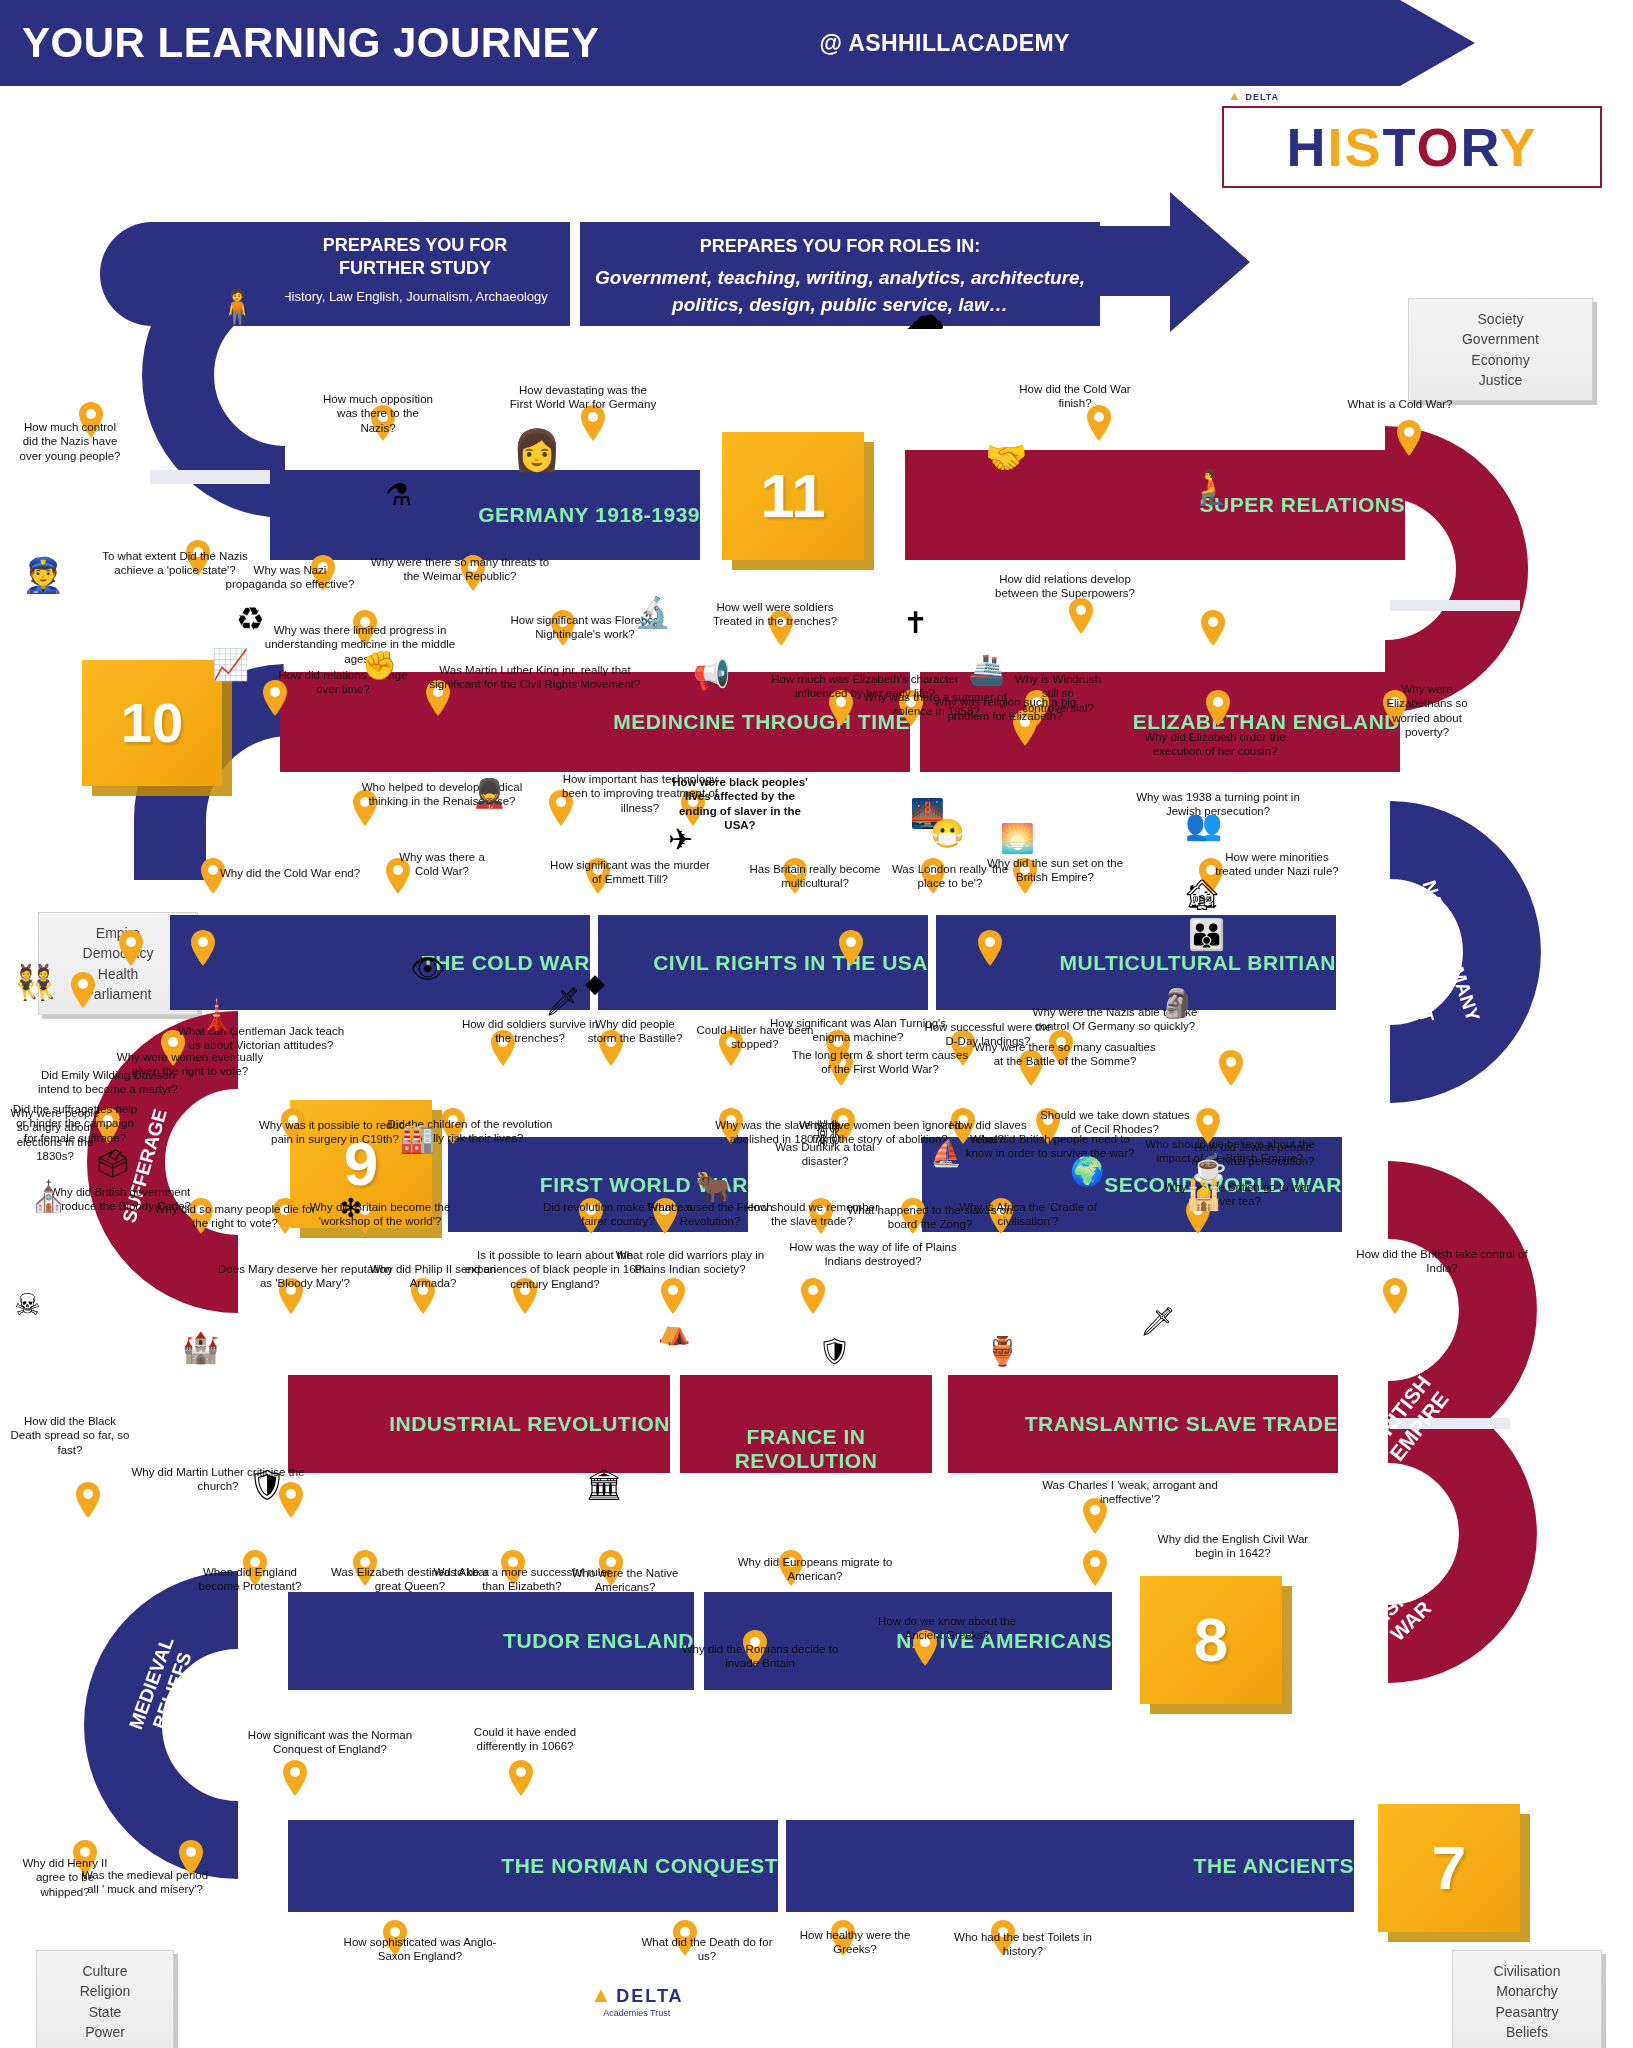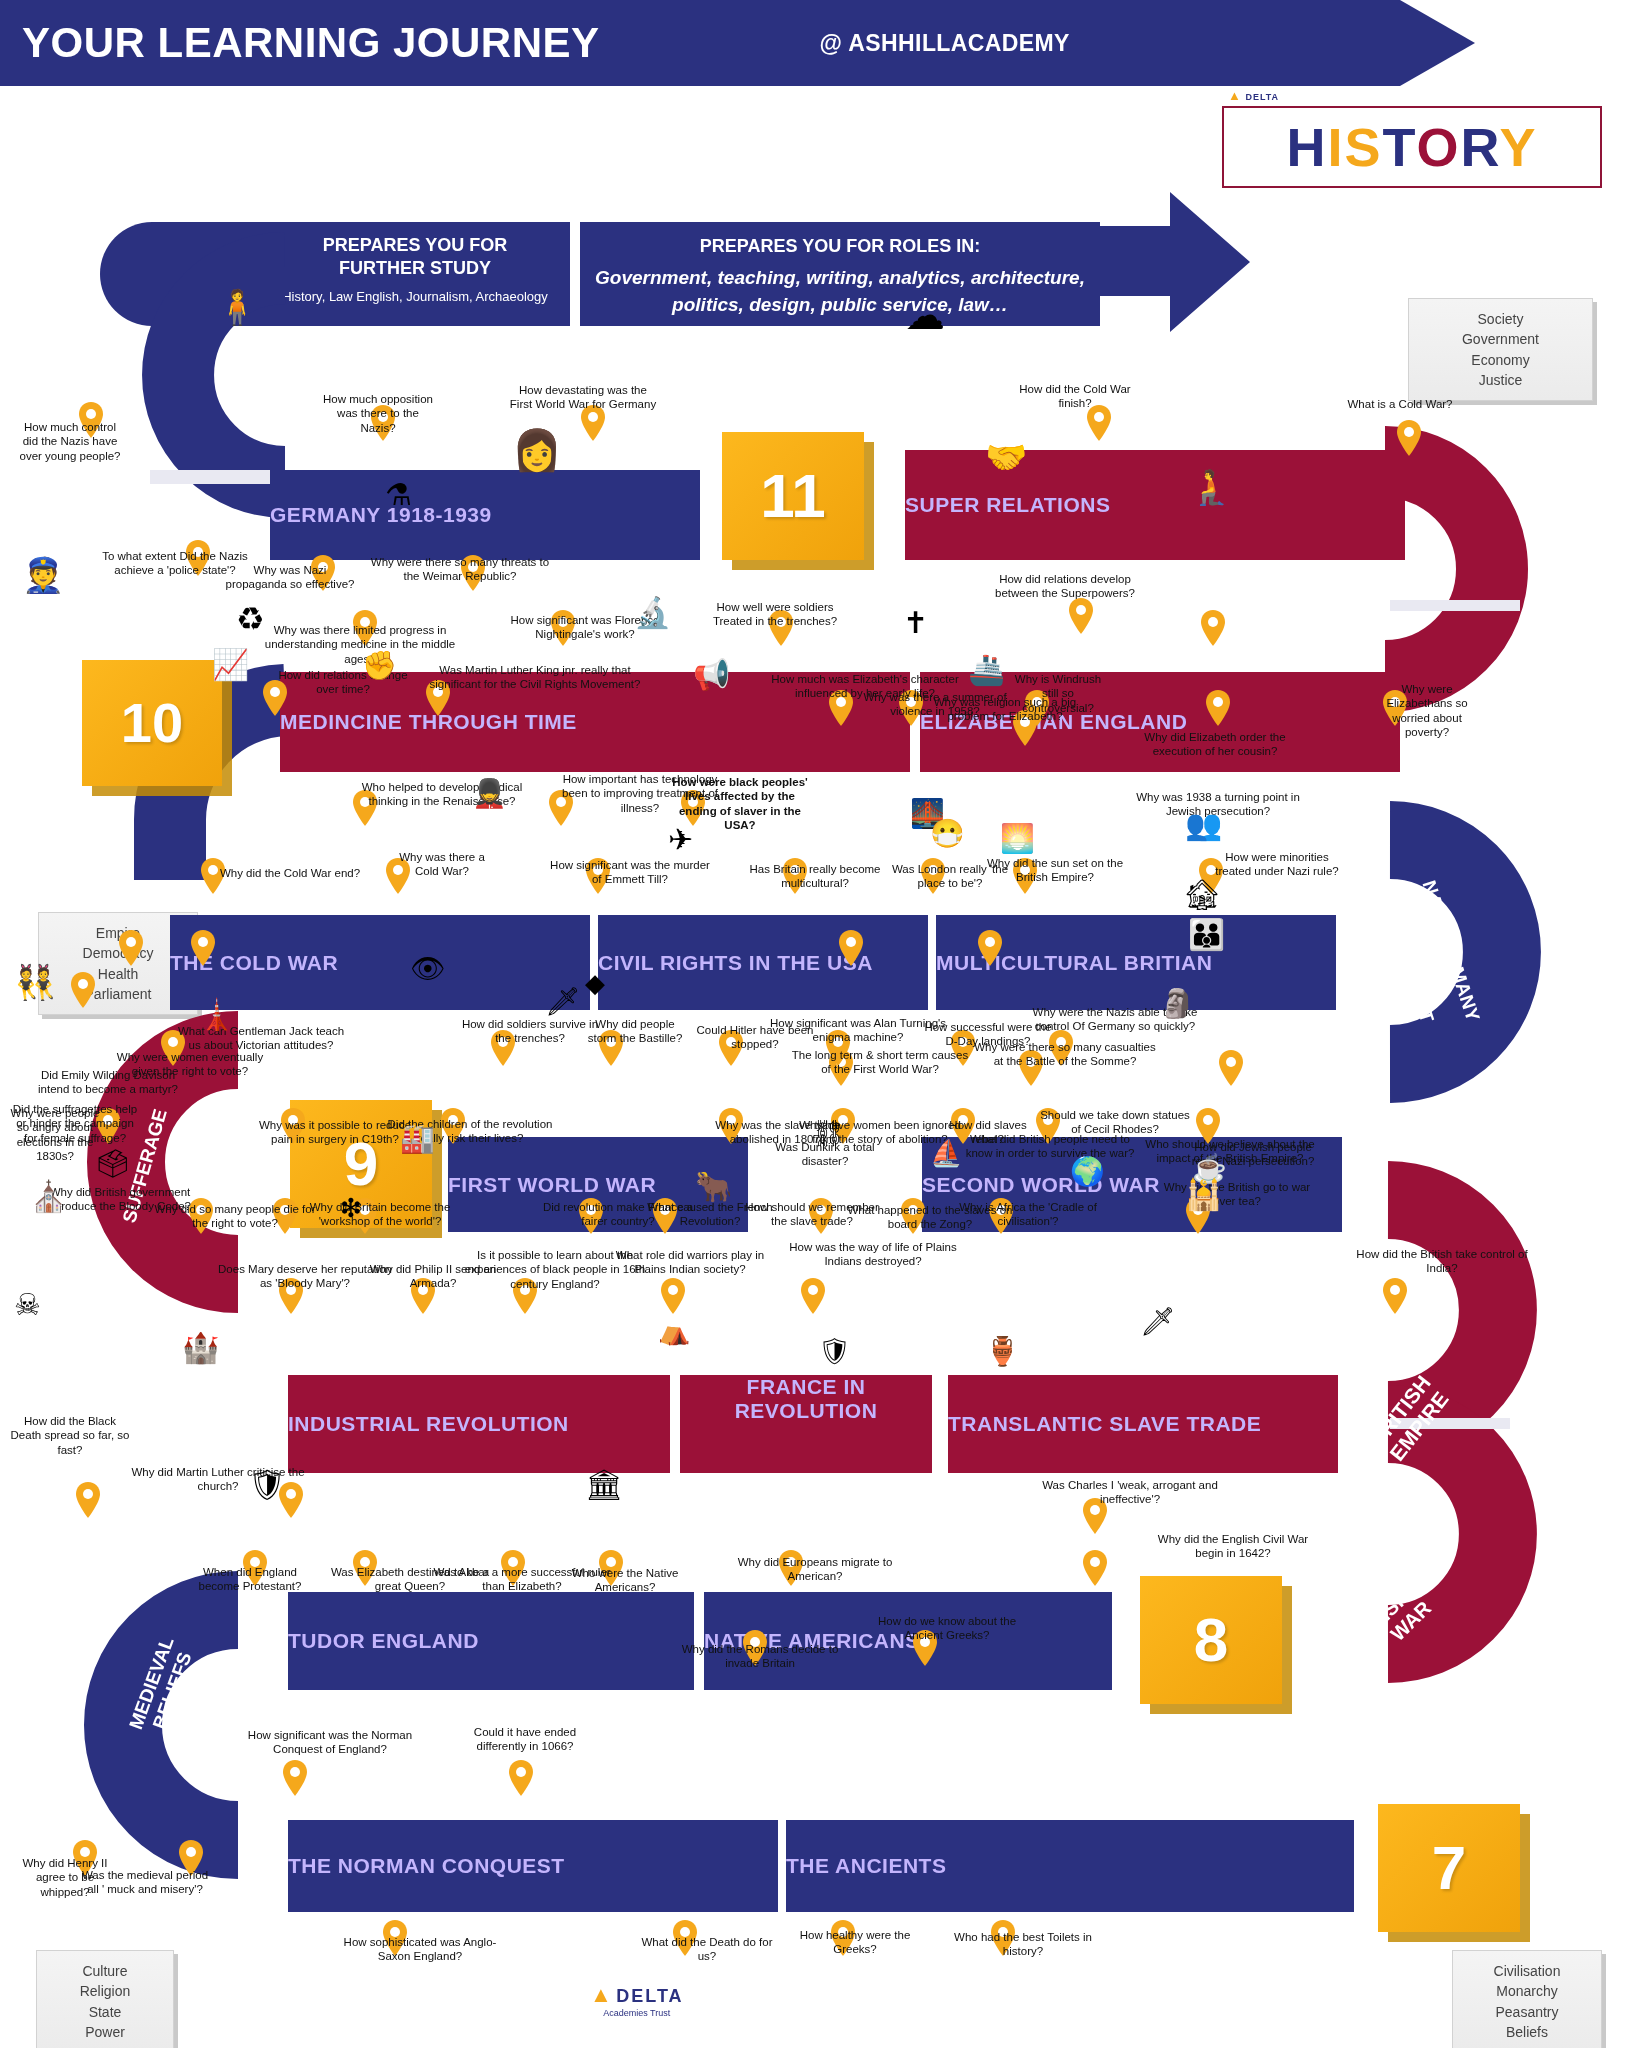--- a/index.html
+++ b/index.html
@@ -68,21 +68,21 @@
   }
 
   
   .keybox{
     position:absolute; background:linear-gradient(#f4f4f4,#ebebeb);
     border:1px solid #d2d2d2; box-shadow:4px 4px 0 #c9c9c9;
     text-align:center; padding:10px 8px; font-size:14px; color:#444; line-height:1.45;
   }
 
   
-  .bar{ position:absolute; color:#c4b5fd; display:flex; align-items:center; justify-content:flex-start;
+  .bar{ position:absolute; color:#86efac; display:flex; align-items:center; justify-content:flex-end;
         font-size:21px; font-weight:bold; letter-spacing:0.5px; text-align:center; }
   .blue{ background:#2b3180; }
   .red { background:#9b1138; }
 
   .vlabel{ position:absolute; color:#fff; font-weight:bold; font-size:19px;
            text-align:center; line-height:1.15; }
 
   
   .year{
     position:absolute; background:linear-gradient(135deg,#fdb81e,#f0a20b);

